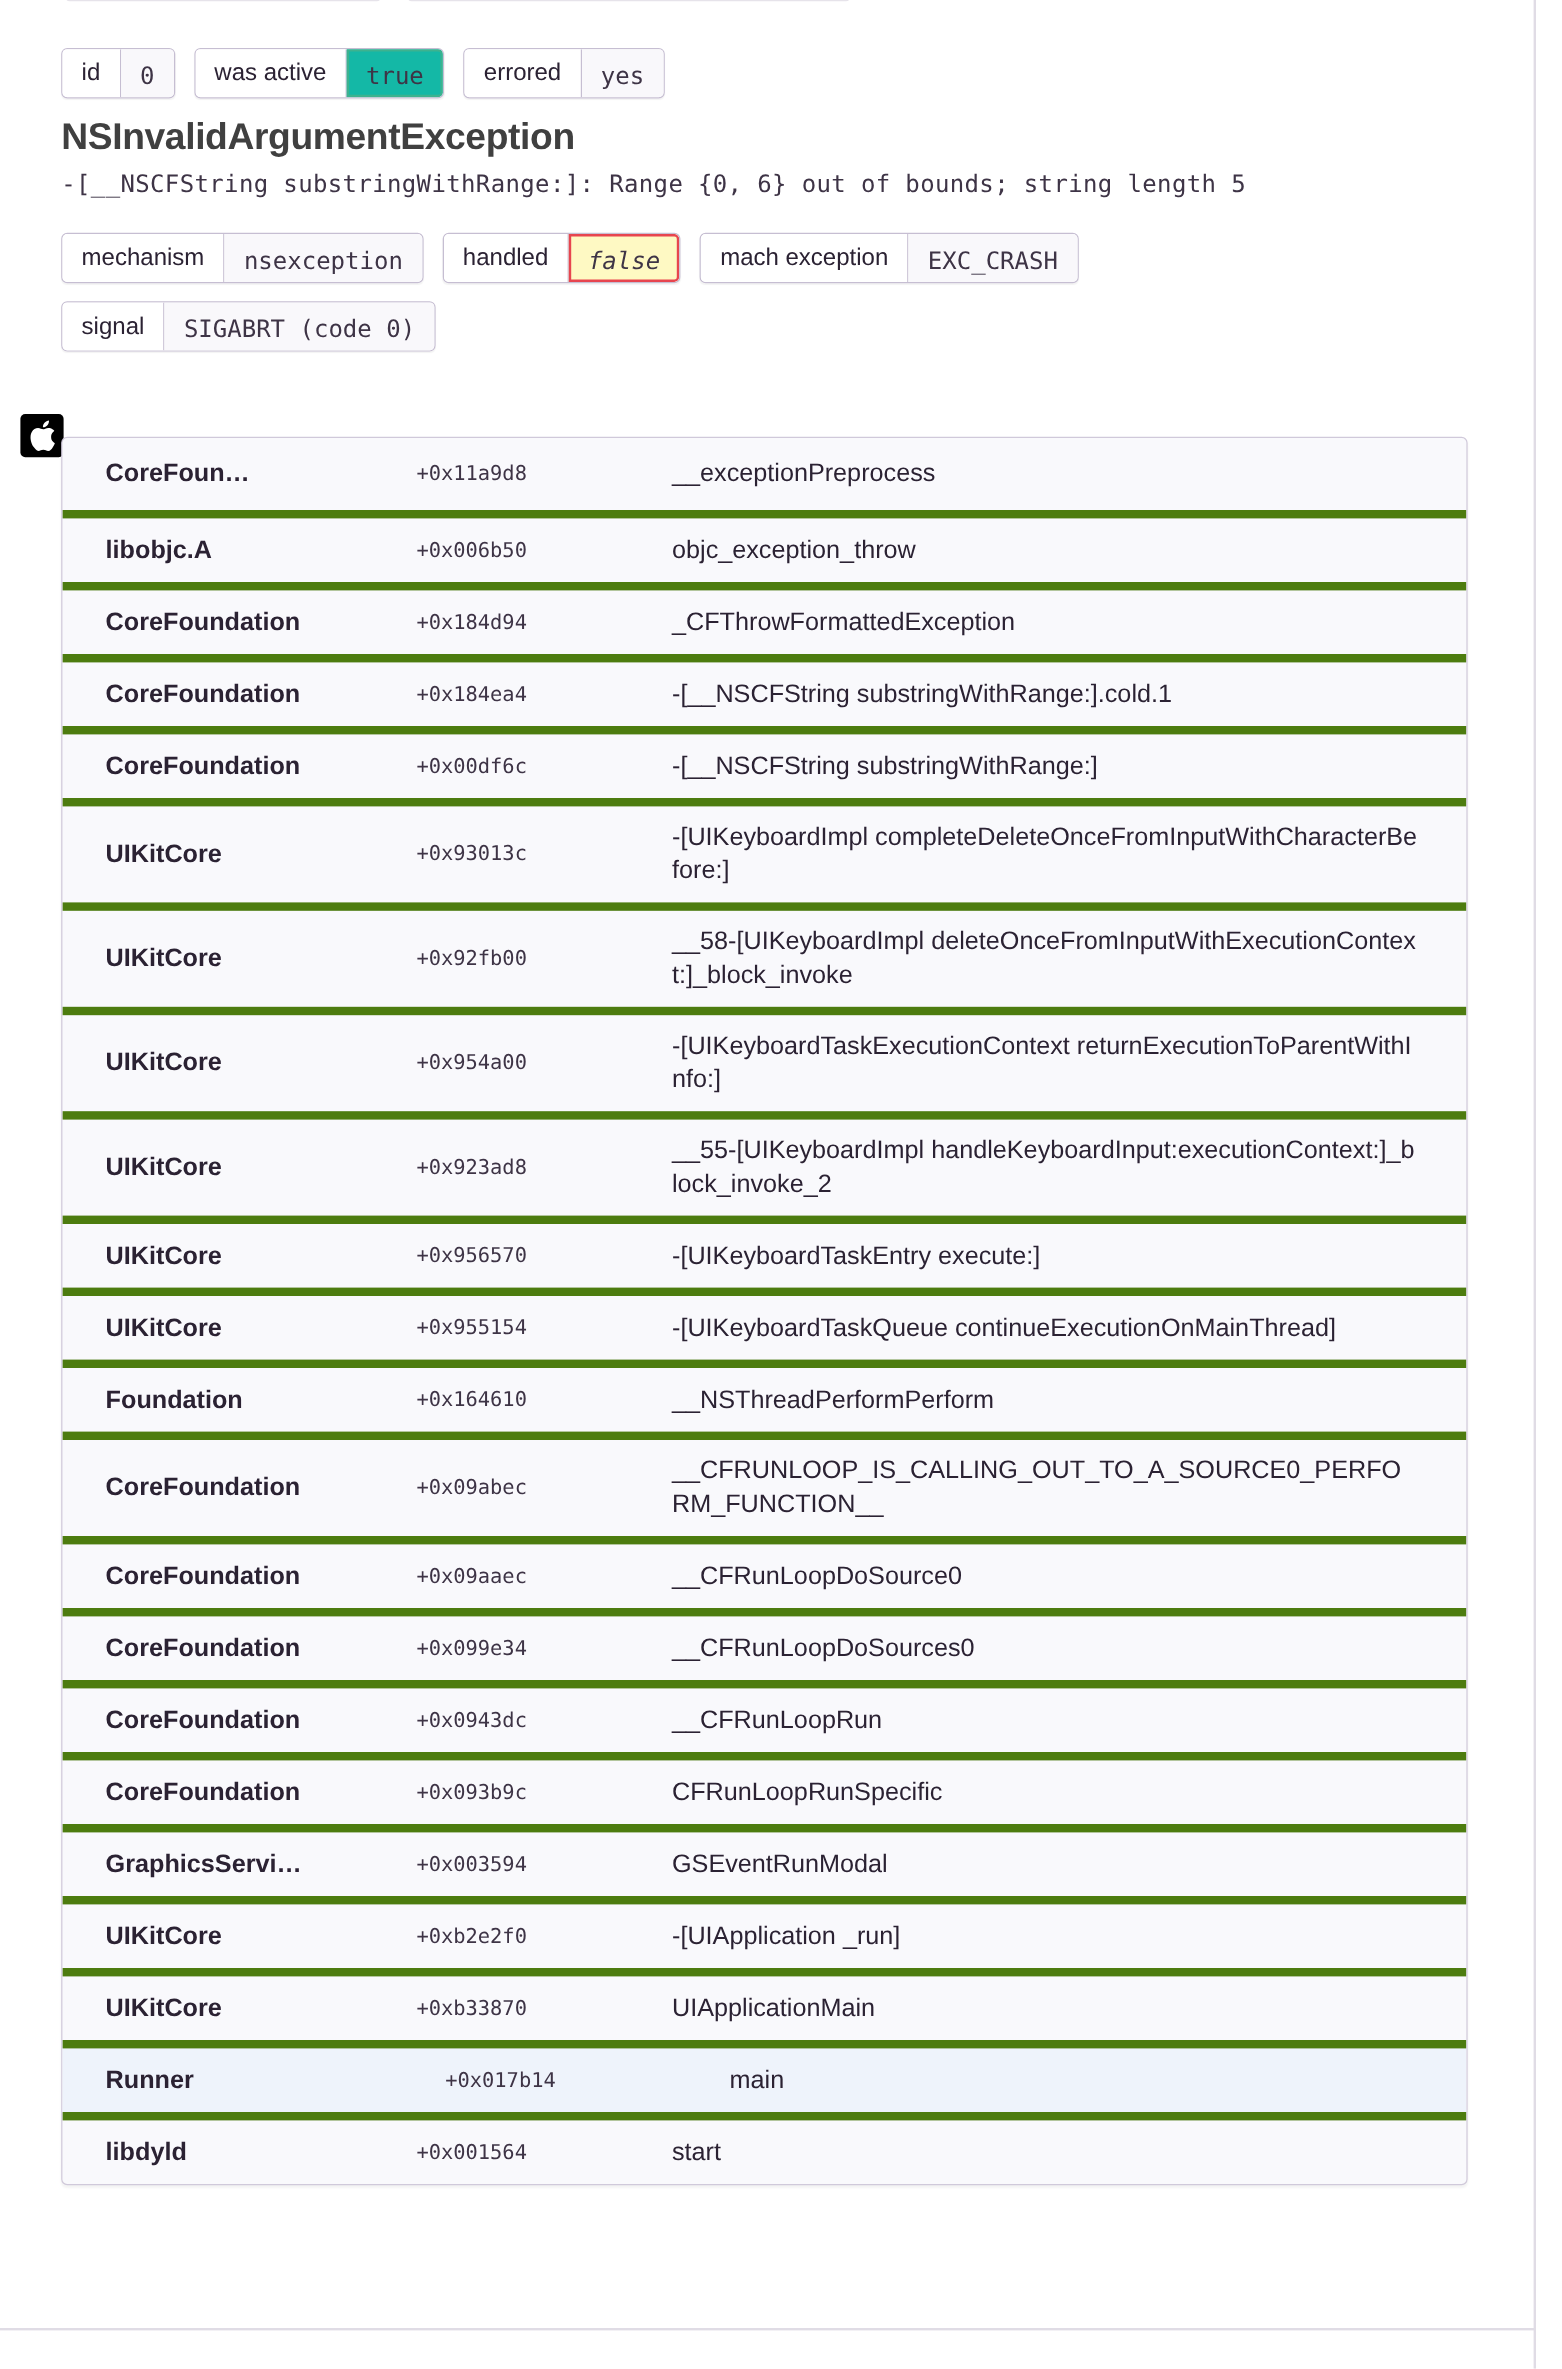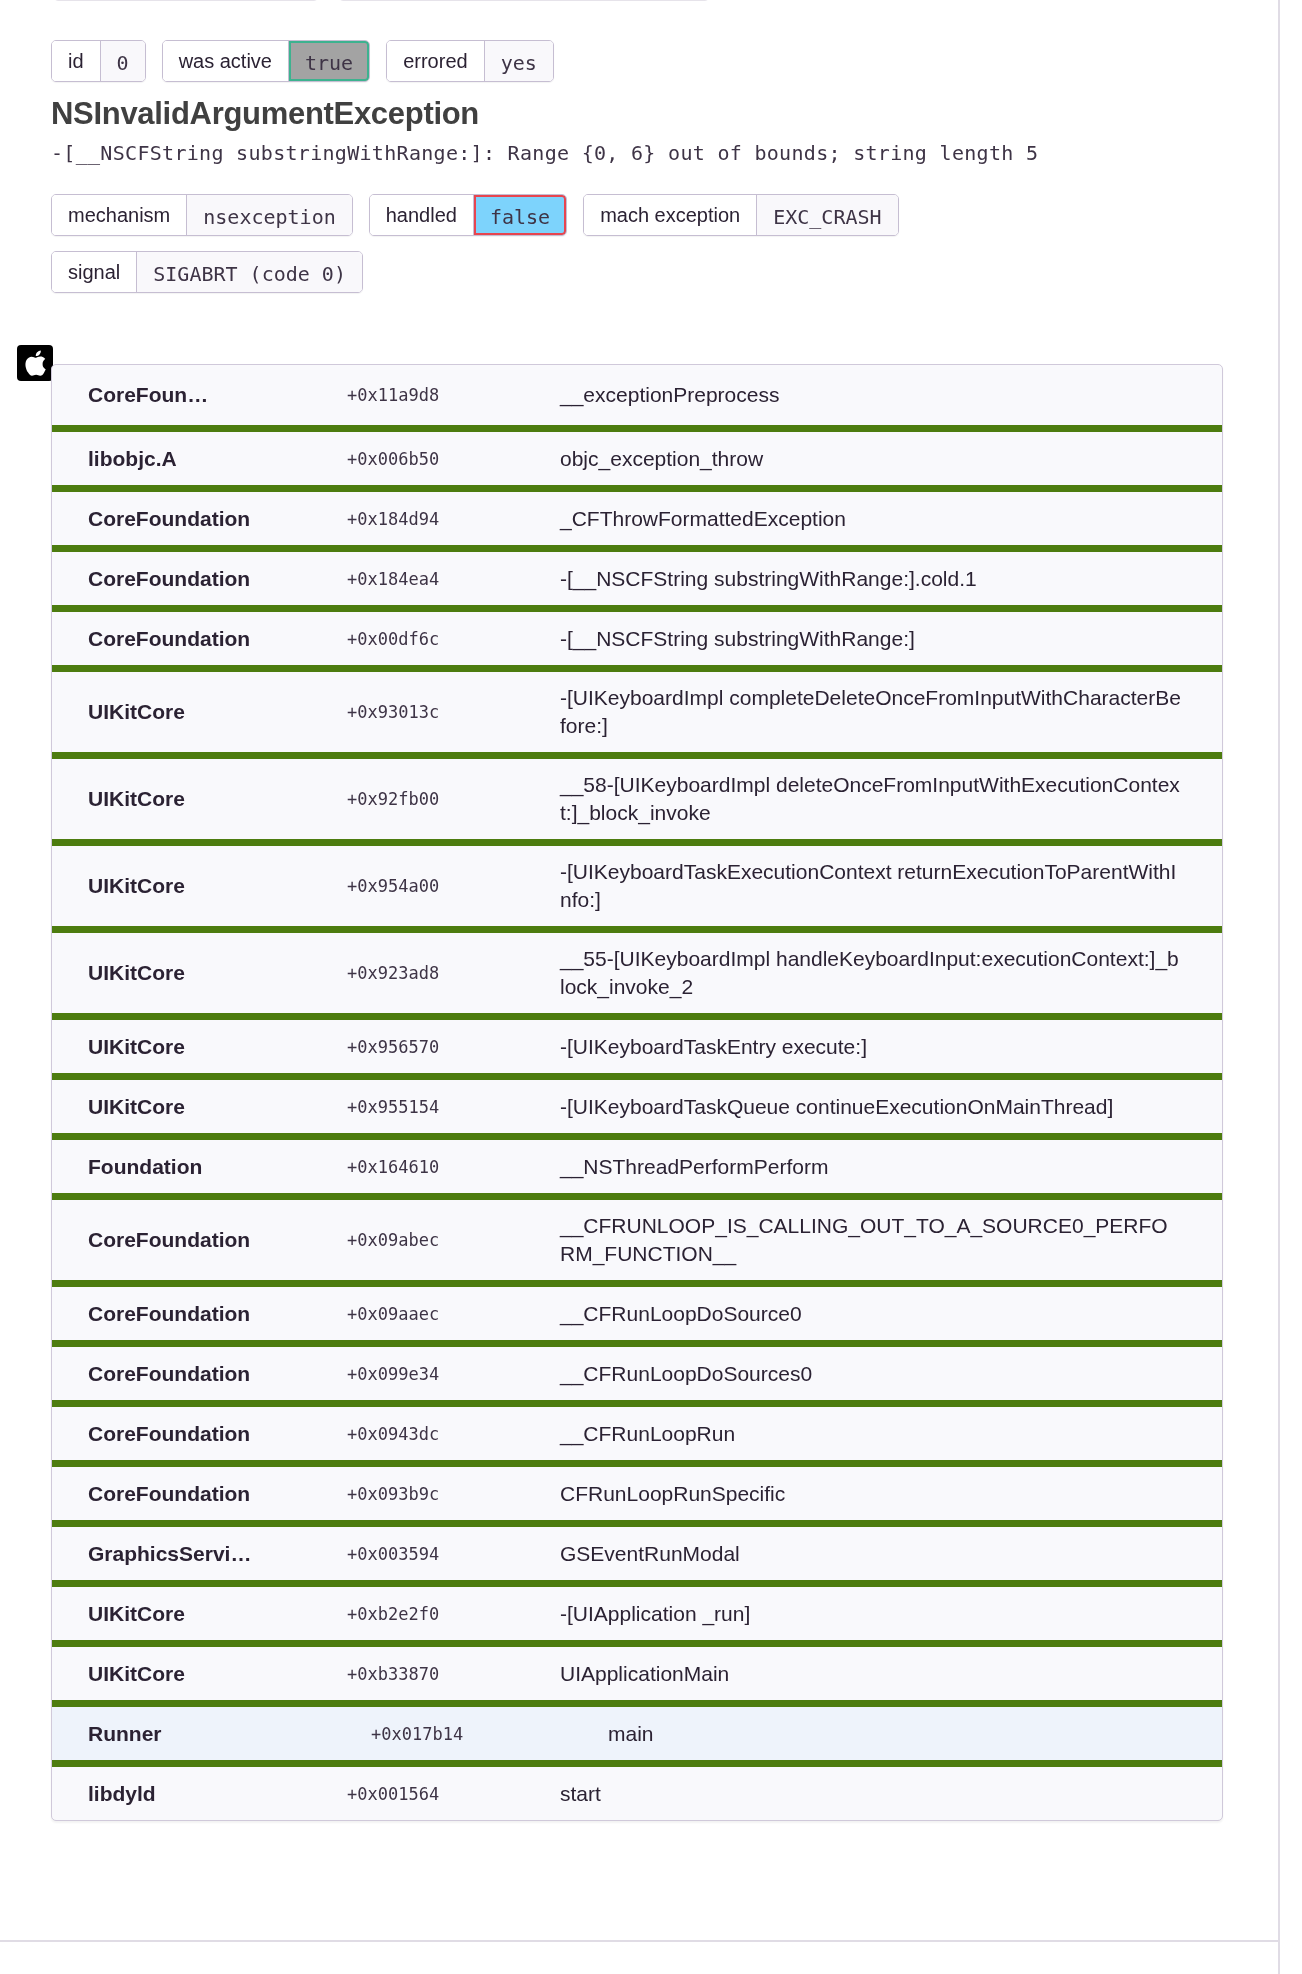--- a/index.html
+++ b/index.html
@@ -28,22 +28,22 @@
       display: flex; align-items: center; padding: 0 16px; background: #ffffff;
       font-size: 20px; color: #2b2233; border-right: 1.5px solid #c6bed2;
       font-family: "Liberation Sans", "DejaVu Sans", sans-serif;
     }
     .pill .v {
       display: flex; align-items: center; padding: 0 16px; background: #f9f8fb;
       font-family: "DejaVu Sans Mono", "Liberation Mono", monospace; font-size: 20px; color: #3e3446;
       padding-top: 3px;
     }
     .pill.success { border-color: #c6bed2; }
-    .pill.success .v { background: #a3a3a3; outline: 2px solid #3db28f; outline-offset: -2px; border-radius: 0 4px 4px 0; }
-    .pill.danger .v { background: #7dd3fc; outline: 2px solid #e7454f; outline-offset: -2px; border-radius: 0 4px 4px 0; }
+    .pill.success .v { background: #14b8a6; outline: 2px solid #3db28f; outline-offset: -2px; border-radius: 0 4px 4px 0; }
+    .pill.danger .v { background: #fef9c3; outline: 2px solid #e7454f; outline-offset: -2px; border-radius: 0 4px 4px 0; font-style: italic; }
 
     .title {
       margin-top: 12px; font-size: 31px; font-weight: bold; color: #404040; line-height: 40px;
       font-family: "Liberation Sans", "DejaVu Sans", sans-serif; letter-spacing: -0.3px;
     }
     .message {
       margin-top: 4px; font-family: "DejaVu Sans Mono", "Liberation Mono", monospace;
       font-size: 20px; color: #3e3446; line-height: 30px; letter-spacing: 0.3px;
     }
     .mech-row { margin-top: 26px; }

